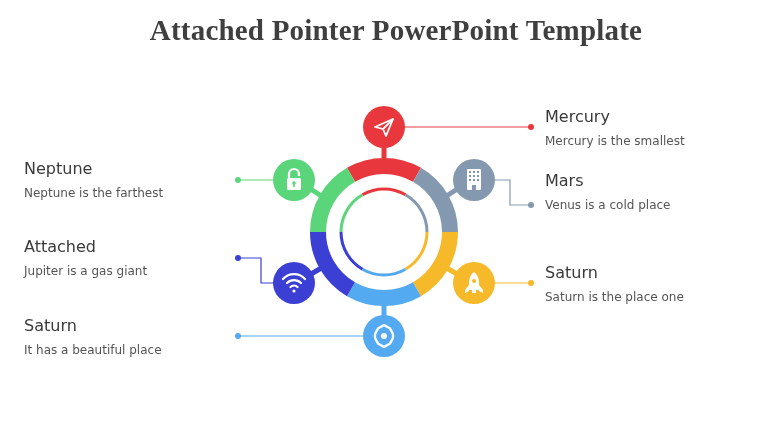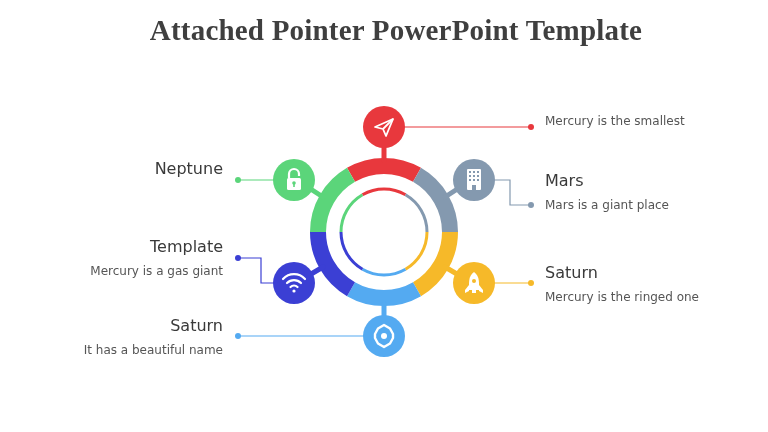--- a/index.html
+++ b/index.html
@@ -2,21 +2,21 @@
 <html><head>
 <meta charset="utf-8">
 <style>
   html, body { margin:0; padding:0; background:#ffffff; }
   body { width:768px; height:432px; position:relative; overflow:hidden; font-family:"Liberation Sans", sans-serif; }
   .title { position:absolute; left:0; top:14px; width:768px; text-align:center; font-family:"Liberation Serif", serif; font-weight:bold; font-size:29px; color:#3f3f3f; letter-spacing:0.2px;padding-left:12px; }
   svg.diagram { position:absolute; left:0; top:0; }
   .label { position:absolute; font-family:"DejaVu Sans", sans-serif; }
   .label .name { font-size:16px; color:#3a3a3a; line-height:20px; }
   .label .desc { font-size:12px; color:#555; line-height:16px; margin-top:6px; }
-  .label.left { text-align:right; }
+  .label.left { }
 </style>
 </head>
 <body>
 
 <div class="title">Attached Pointer PowerPoint Template</div>
 
 <svg class="diagram" width="768" height="432" viewBox="0 0 768 432">
 
   <g fill="none" stroke-width="16">
 
@@ -127,34 +127,36 @@
     <g>
       <path d="M289,178 L289,174 A5,5 0 0 1 299,174 L299,176" fill="none" stroke="#fff" stroke-width="2.2"></path>
       <rect x="287" y="178" width="14" height="12" rx="1.5" fill="#fff"></rect>
       <circle cx="294" cy="183" r="1.8" fill="#5bd57a"></circle>
       <rect x="293.2" y="183" width="1.6" height="4" fill="#5bd57a"></rect>
     </g>
   </g>
 </svg>
 
 <div class="label right" style="left:545px; top:107px;">
+  <div class="name">Mercury</div>
   <div class="desc">Mercury is the smallest</div>
 </div>
 <div class="label right" style="left:545px; top:171px;">
   <div class="name">Mars</div>
-  <div class="desc">Mars is a giant place</div>
+  <div class="desc">Venus is a cold place</div>
 </div>
 <div class="label right" style="left:545px; top:263px;">
   <div class="name">Saturn</div>
-  <div class="desc">Mercury is the ringed one</div>
+  <div class="desc">Saturn is the place one</div>
 </div>
 
 <div class="label left" style="left:24px; width:199px; top:159px;">
   <div class="name">Neptune</div>
+  <div class="desc">Neptune is the farthest</div>
 </div>
 <div class="label left" style="left:24px; width:199px; top:237px;">
-  <div class="name">Template</div>
-  <div class="desc">Mercury is a gas giant</div>
+  <div class="name">Attached</div>
+  <div class="desc">Jupiter is a gas giant</div>
 </div>
 <div class="label left" style="left:24px; width:199px; top:316px;">
   <div class="name">Saturn</div>
-  <div class="desc">It has a beautiful name</div>
+  <div class="desc">It has a beautiful place</div>
 </div>
 
 </body></html>

